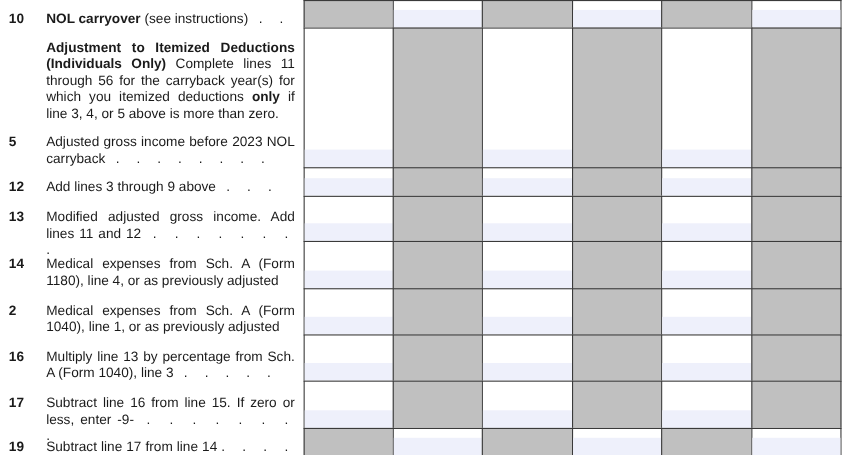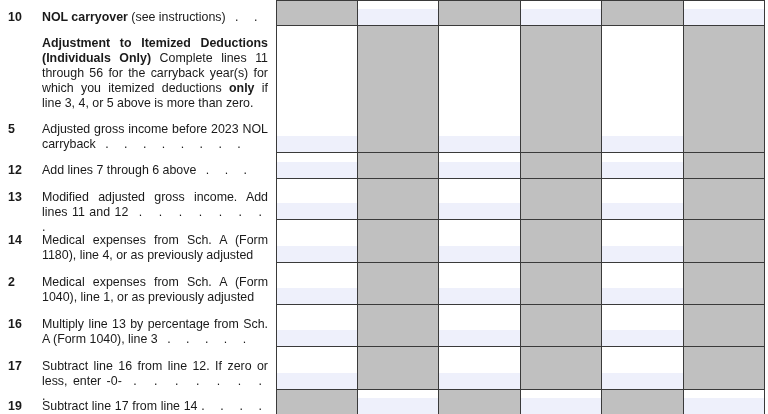--- a/index.html
+++ b/index.html
@@ -33,21 +33,21 @@
     <span class="line-text"><b>Adjustment to Itemized Deductions (Individuals Only)</b><span> Complete lines 11 through 56 for the carryback year(s) for which you itemized deductions </span><b>only</b><span> if line 3, 4, or 5 above is more than zero.</span></span>
   </div>
 
   <div class="line-label" style="top:122px;">
     <span class="line-num">5</span>
     <span class="line-text"><span>Adjusted gross income before 2023 NOL carryback</span><span class="dots"> . . . . . . . .</span></span>
   </div>
 
   <div class="line-label" style="top:163px;">
     <span class="line-num">12</span>
-    <span class="line-text"><span>Add lines 7 through 6 above</span><span class="dots"> . . .</span></span>
+    <span class="line-text"><span>Add lines 3 through 9 above</span><span class="dots"> . . .</span></span>
   </div>
 
   <div class="line-label" style="top:190px;">
     <span class="line-num">13</span>
     <span class="line-text"><span>Modified adjusted gross income. Add lines 11 and 12</span><span class="dots"> . . . . . . . .</span></span>
   </div>
 
   <div class="line-label" style="top:233px;">
     <span class="line-num">14</span>
     <span class="line-text"><span>Medical expenses from Sch. A (Form 1180), line 4, or as previously adjusted</span></span>
@@ -58,21 +58,21 @@
     <span class="line-text"><span>Medical expenses from Sch. A (Form 1040), line 1, or as previously adjusted</span></span>
   </div>
 
   <div class="line-label" style="top:317px;">
     <span class="line-num">16</span>
     <span class="line-text"><span>Multiply line 13 by percentage from Sch. A (Form 1040), line 3</span><span class="dots"> . . . . .</span></span>
   </div>
 
   <div class="line-label" style="top:359px;">
     <span class="line-num">17</span>
-    <span class="line-text"><span>Subtract line 16 from line 12. If zero or less, enter -0-</span><span class="dots"> . . . . . . . .</span></span>
+    <span class="line-text"><span>Subtract line 16 from line 15. If zero or less, enter -9-</span><span class="dots"> . . . . . . . .</span></span>
   </div>
 
   <div class="line-label" style="top:399px;">
     <span class="line-num">19</span>
     <span class="line-text"><span>Subtract line 17 from line 14</span> <span class="dots">. . . . .</span></span>
   </div>
 
   <div class="grid">
 
     <div class="gcell gray" style="left:0px;   top:0; width:81px; height:25px;"></div>

